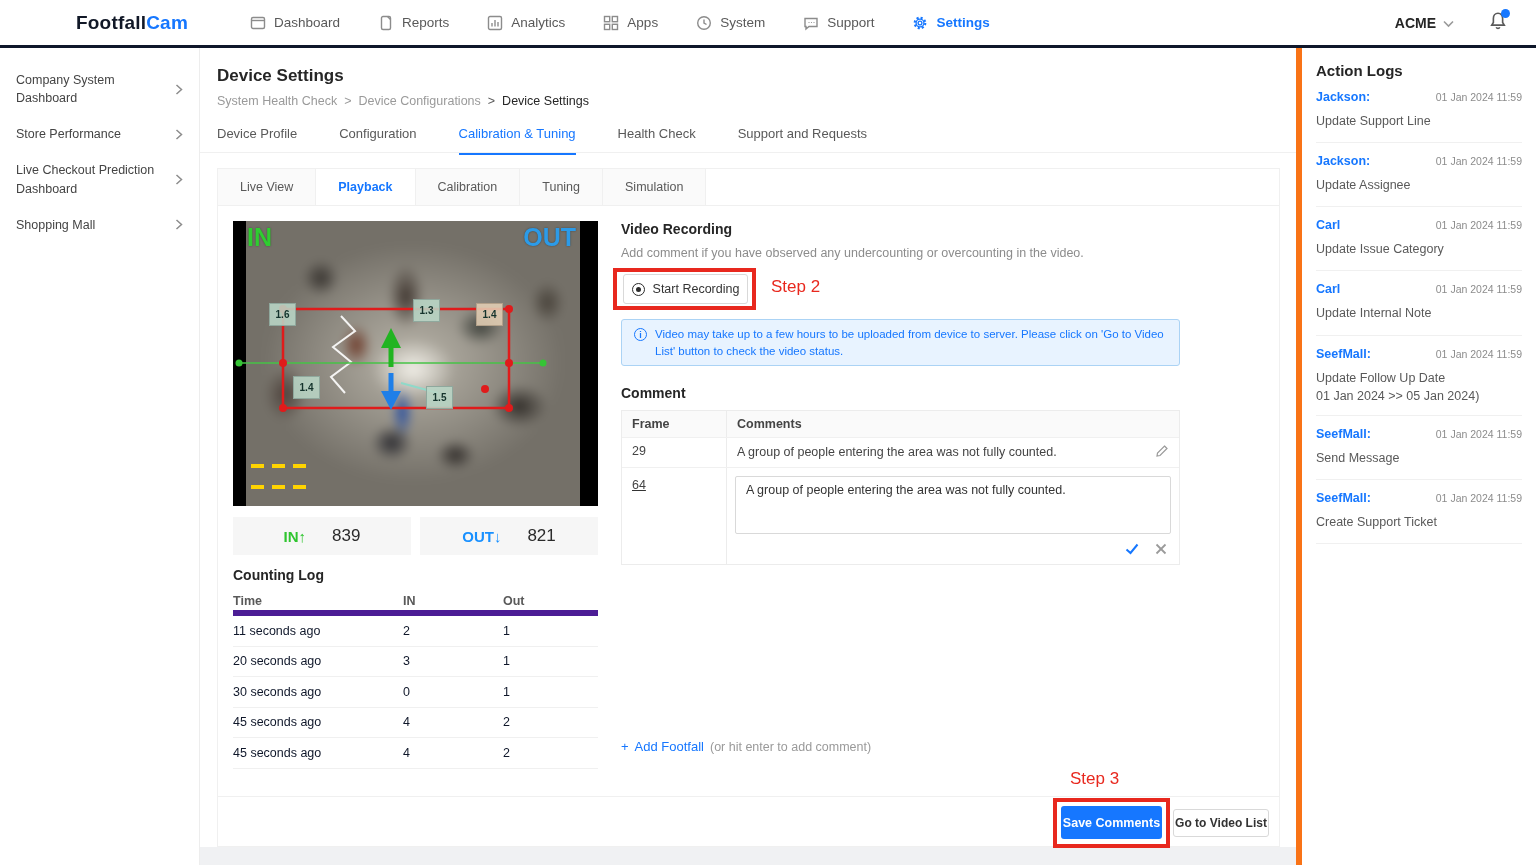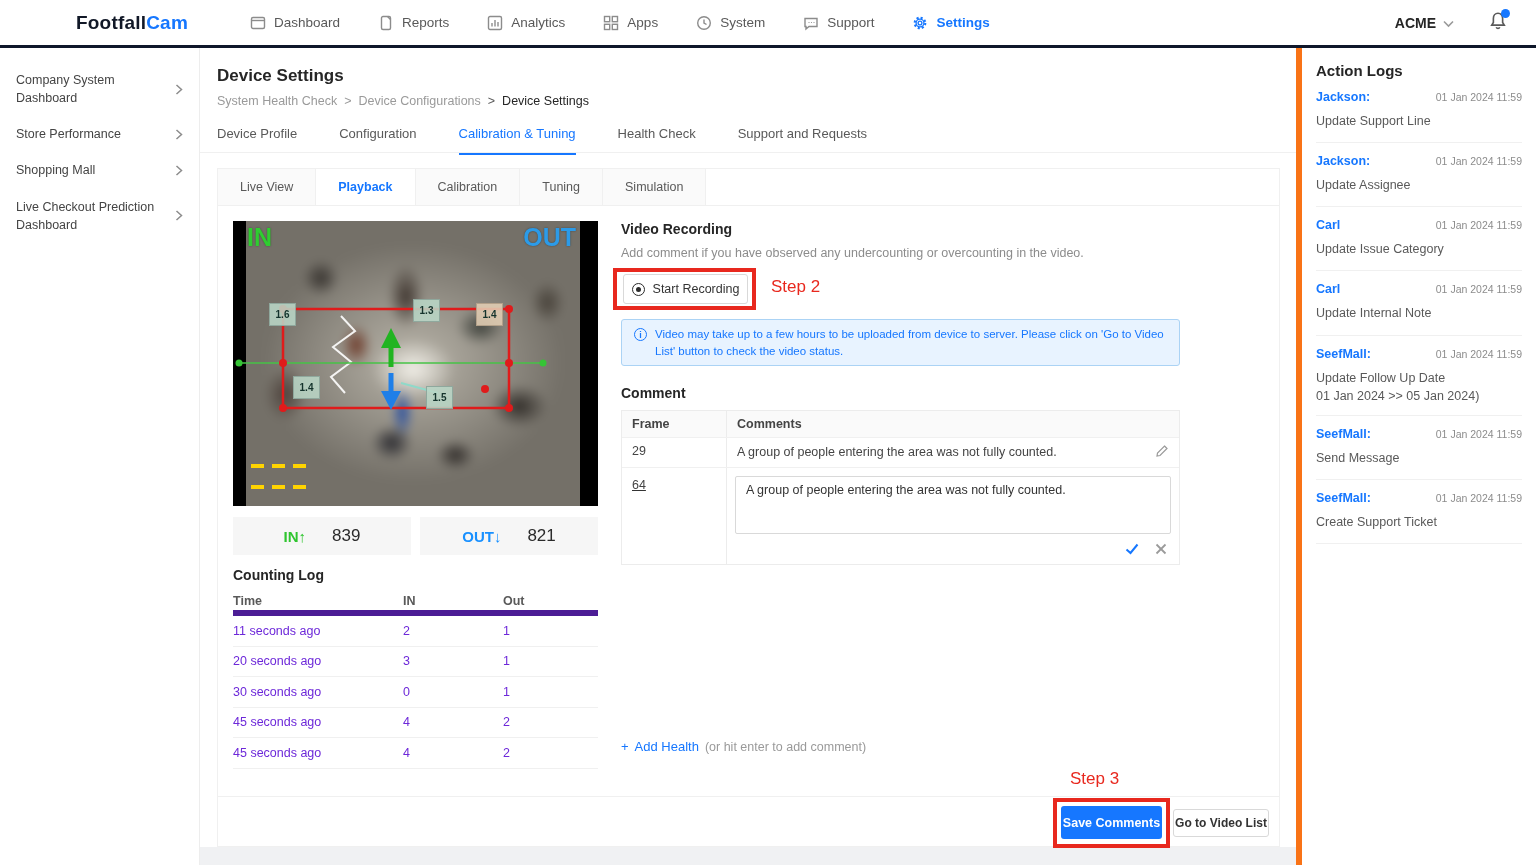--- a/index.html
+++ b/index.html
@@ -76,21 +76,21 @@
   .counter { flex:1; height:38px; background:#f6f6f6; display:flex; align-items:center; justify-content:center; gap:26px; }
   .counter .tag { font-size:15px; font-weight:bold; }
   .counter .tag.in { color:#2fc52f; } .counter .tag.out { color:#1890ff; }
   .counter .num { font-size:17px; color:#2b2b2b; }
 
   
   .clog-title { position:absolute; left:15px; top:398px; font-size:14px; font-weight:bold; color:#262626; }
   .clog { position:absolute; left:15px; top:423px; width:365px; font-size:12.5px; }
   .clog-row { position:relative; height:30.5px; border-bottom:1px solid #f0f0f0; }
   .clog-row.head { height:24px; border-bottom:6px solid #4c1d95; color:#595959; font-weight:600; }
-  .clog-row span { position:absolute; top:50%; transform:translateY(-50%); color:#6d28d9; }
+  .clog-row span { position:absolute; top:50%; transform:translateY(-50%); color:#0f172a; }
   .clog-row.head span { color:#595959; }
   .c-time { left:0; } .c-in { left:170px; } .c-out { left:270px; }
 
   
   .vr-title { position:absolute; left:403px; top:52px; font-size:14px; font-weight:bold; color:#262626; }
   .vr-sub { position:absolute; left:403px; top:77px; font-size:12.5px; color:#8c8c8c; }
   .redbox { position:absolute; border:4px solid #e8281e; z-index:4; pointer-events:none; }
   .rb-start { left:395px; top:99px; width:143px; height:42px; }
   .btn-start { position:absolute; left:405px; top:105px; width:125px; height:30px; background:#fff; border:1px solid #d9d9d9; border-radius:3px; display:flex; align-items:center; justify-content:center; gap:8px; font-size:12.5px; color:#333; cursor:pointer; }
   .rec-ico { width:13px; height:13px; border:1.6px solid #2b2b2b; border-radius:50%; display:flex; align-items:center; justify-content:center; }
@@ -242,27 +242,27 @@
           <polyline points="1.5,1 6.5,5.5 1.5,10"></polyline>
         </svg>
     </div>
     <div class="side-item">
       <span class="lbl">Store Performance</span>
       <svg width="8" height="11" viewBox="0 0 8 11" fill="none" stroke="#8c8c8c" stroke-width="1.5">
           <polyline points="1.5,1 6.5,5.5 1.5,10"></polyline>
         </svg>
     </div>
     <div class="side-item">
-      <span class="lbl">Shopping Mall</span>
+      <span class="lbl">Live Checkout Prediction Dashboard</span>
       <svg width="8" height="11" viewBox="0 0 8 11" fill="none" stroke="#8c8c8c" stroke-width="1.5">
           <polyline points="1.5,1 6.5,5.5 1.5,10"></polyline>
         </svg>
     </div>
     <div class="side-item">
-      <span class="lbl">Live Checkout Prediction Dashboard</span>
+      <span class="lbl">Shopping Mall</span>
       <svg width="8" height="11" viewBox="0 0 8 11" fill="none" stroke="#8c8c8c" stroke-width="1.5">
           <polyline points="1.5,1 6.5,5.5 1.5,10"></polyline>
         </svg>
     </div>
   </div>
 
   <div class="main">
     <div class="page-title">Device Settings</div>
     <div class="breadcrumb">
       <span class="crumb-link">System Health Check</span>
@@ -409,21 +409,21 @@
               <span class="cancel"><svg width="12" height="12" viewBox="0 0 12 12" fill="none" stroke="#9a9a9a" stroke-width="1.8">
                     <line x1="1.5" y1="1.5" x2="10.5" y2="10.5"></line>
                     <line x1="10.5" y1="1.5" x2="1.5" y2="10.5"></line>
                   </svg></span>
             </div>
           </div>
         </div>
       </div>
       <div class="add-row">
         <span class="add-link">+</span>
-        <span class="add-link">Add Health</span>
+        <span class="add-link">Add Footfall</span>
         <span class="add-hint">(or hit enter to add comment)</span>
       </div>
 
       <div class="foot-rule"></div>
       <div class="step-label step3">Step 3</div>
       <div class="redbox rb-save"></div>
       <button class="btn-save">Save Comments</button>
       <button class="btn-goto">Go to Video List</button>
     </div>
   </div>

